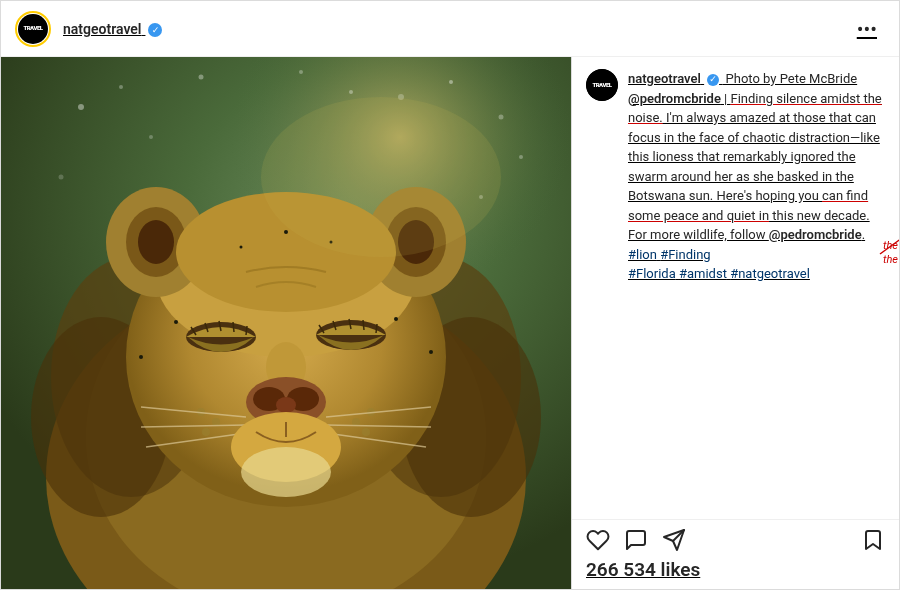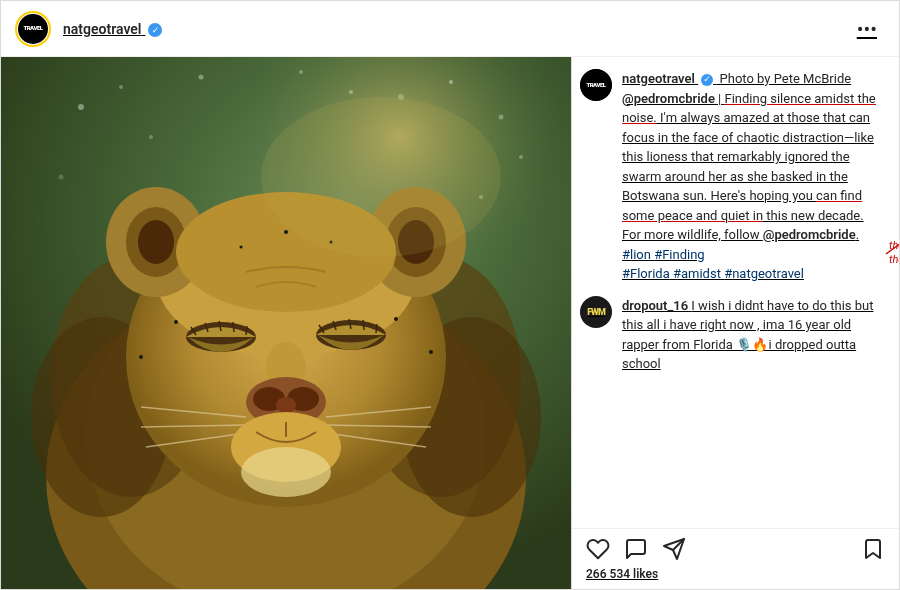--- a/index.html
+++ b/index.html
@@ -78,21 +78,21 @@
       display: flex;
       flex-direction: column;
       border-left: 1px solid #dbdbdb;
       overflow: hidden;
     }
 
     
     .post-captions {
       flex: 1;
       overflow-y: auto;
-      padding: 12px 8px;
+      padding: 12px 14px;
     }
 
     
     .caption-entry {
       display: flex;
       margin-bottom: 12px;
     }
 
     .comment-avatar {
       width: 32px;
@@ -191,21 +191,21 @@
       display: flex;
       align-items: center;
     }
 
     .action-icon.bookmark {
       margin-left: auto;
       margin-right: 0;
     }
 
     .likes-count {
-      font-size: 12px;
+      font-size: 19px;
       font-weight: 600;
       color: #262626;
       margin-bottom: 4px;
     }
 
     
     .icon-heart { color: #262626; }
     .icon-comment { color: #262626; }
     .icon-share { color: #262626; }
     .icon-bookmark { color: #262626; }
@@ -465,29 +465,20 @@
           <div style="position:relative;flex-shrink:0;width:0;overflow:visible;">
             <div style="position:absolute;right:-88px;top:170px;color:#cc0000;font-size:11px;font-style:italic;width:90px;line-height:1.3;text-align:left;">the core idea of the story</div>
 
             <svg width="100" height="60" style="position:absolute;right:-90px;top:130px;pointer-events:none;">
               <line x1="5" y1="55" x2="60" y2="15" stroke="#cc0000" stroke-width="1.5"></line>
               <polygon points="60,15 52,20 58,25" fill="#cc0000"></polygon>
             </svg>
           </div>
         </div>
 
-        <div class="comment-entry">
-          <div class="comment-avatar-fw">
-            <span class="fw-logo">FWM</span>
-          </div>
-          <div class="comment-text">
-            <span class="username-link">dropout_16</span>
-            <span> I wish i didnt have to do this but this all i have right now , ima 16 year old rapper from Florida 🎙️🔥i dropped outta school</span>
-          </div>
-        </div>
 
       </div>
 
       <div class="post-actions">
         <div class="action-icons">
           <div class="action-icon icon-heart">
             <svg width="24" height="24" viewBox="0 0 24 24" fill="none" stroke="currentColor" stroke-width="2" stroke-linecap="round" stroke-linejoin="round">
               <path d="M20.84 4.61a5.5 5.5 0 0 0-7.78 0L12 5.67l-1.06-1.06a5.5 5.5 0 0 0-7.78 7.78l1.06 1.06L12 21.23l7.78-7.78 1.06-1.06a5.5 5.5 0 0 0 0-7.78z"></path>
             </svg>
           </div>

